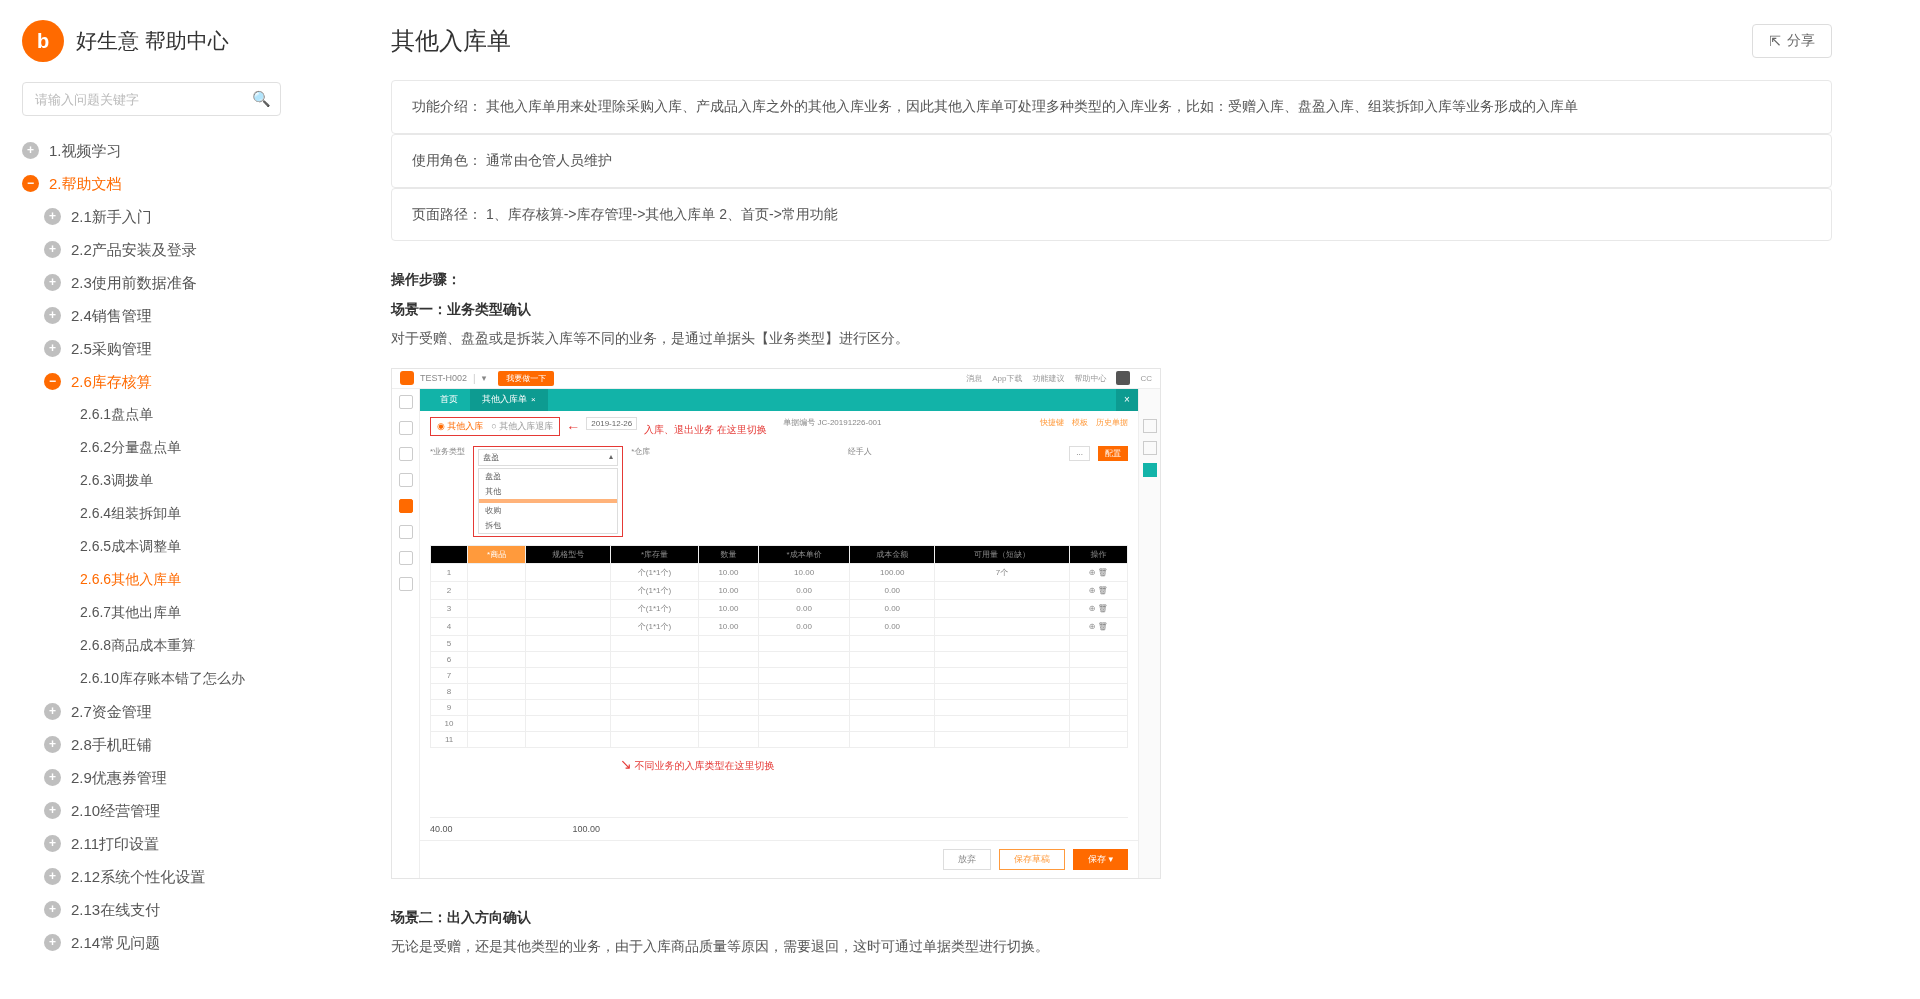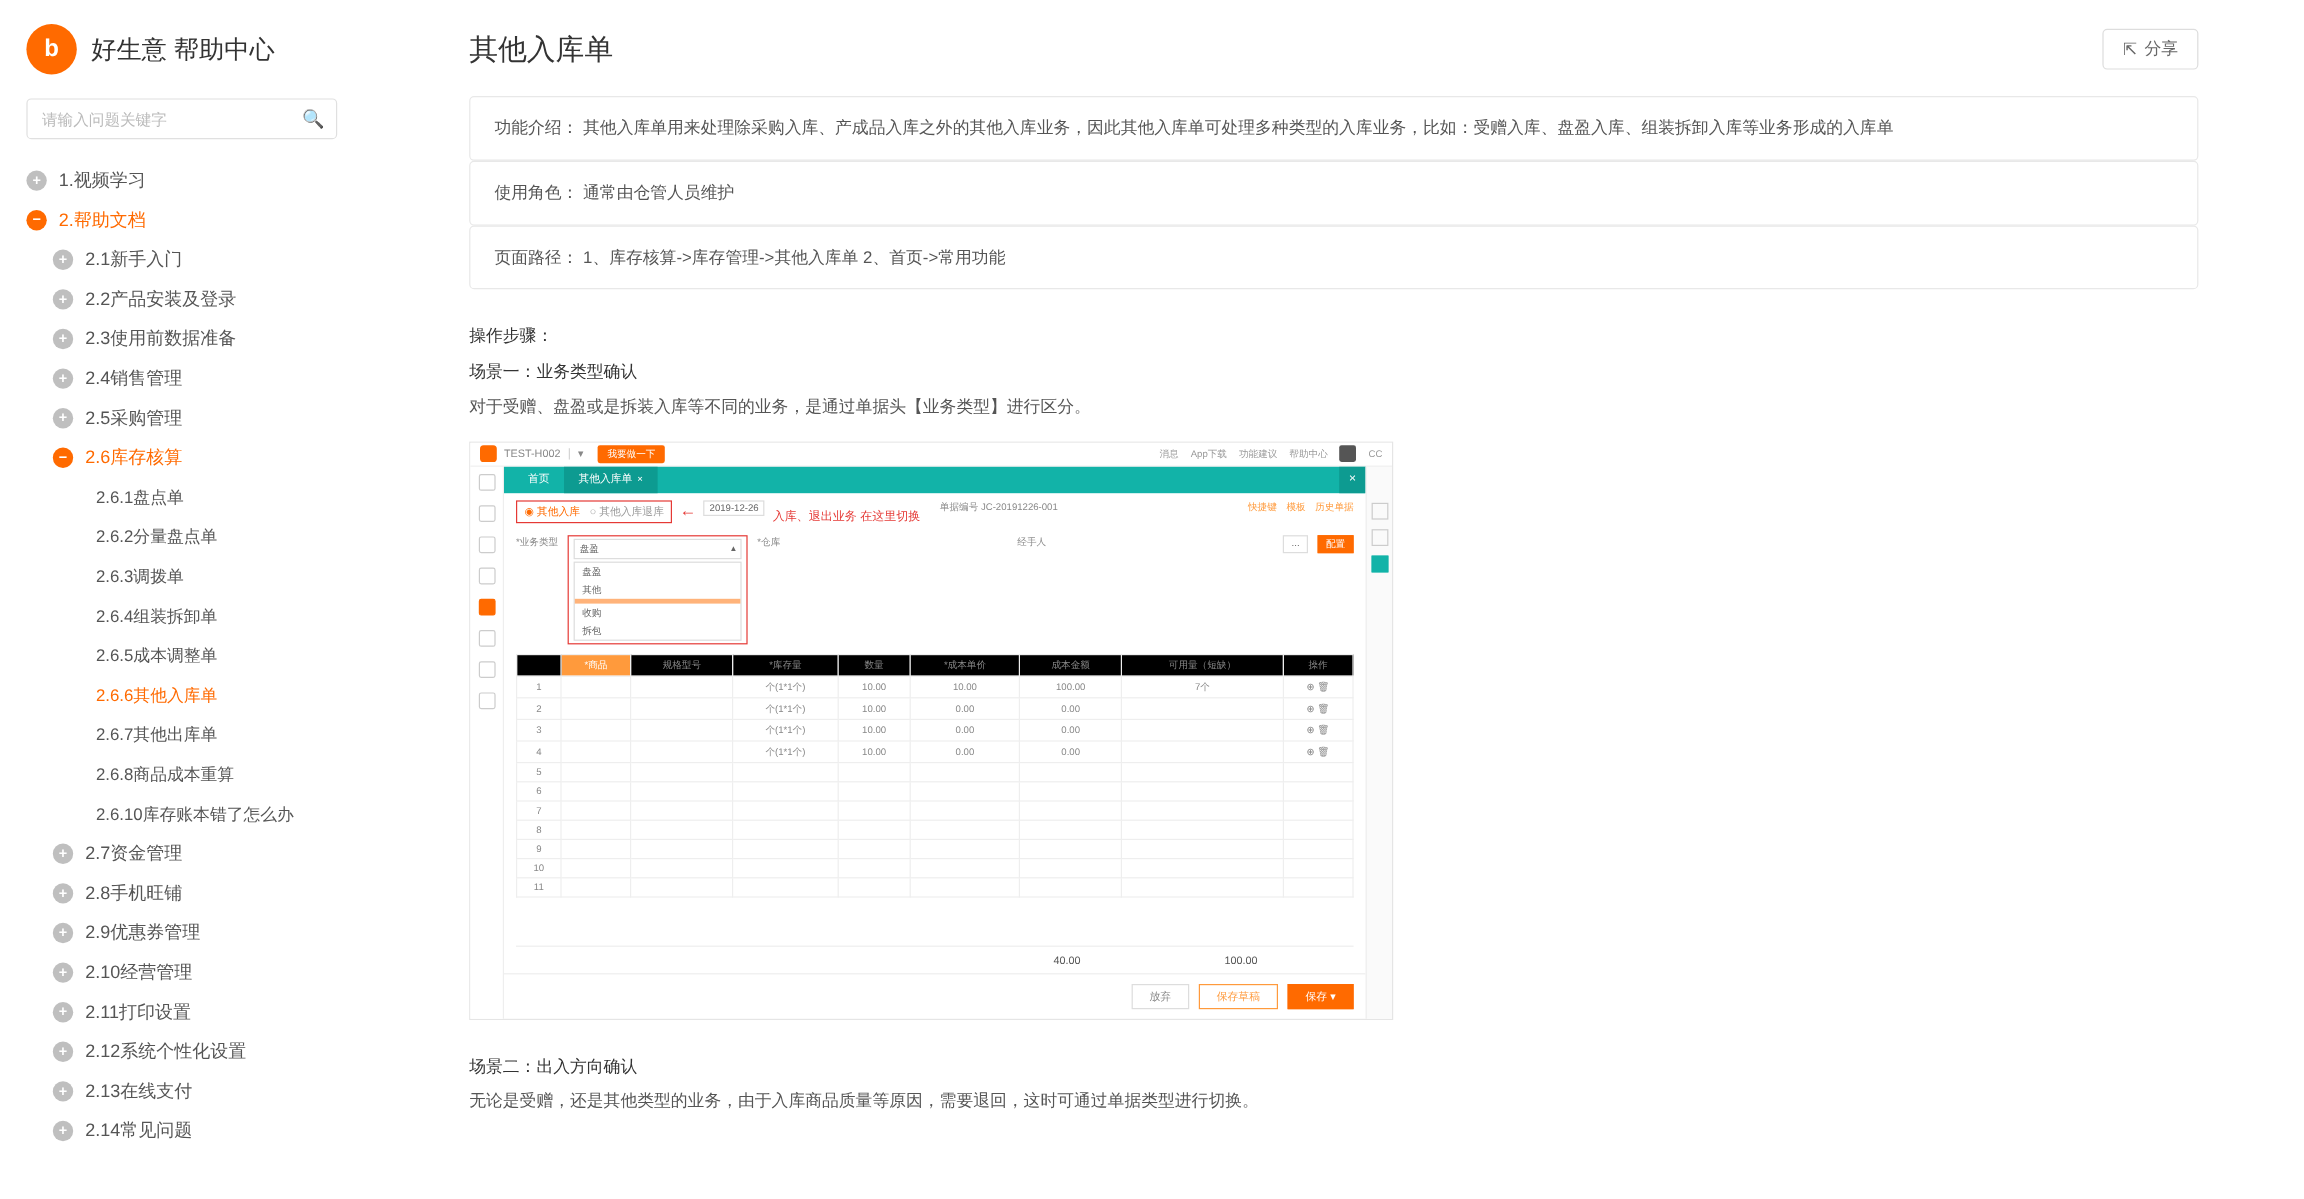--- a/index.html
+++ b/index.html
@@ -23,21 +23,21 @@
 .nav .minus{background:#ff6a00}
 .nav .active{color:#ff6a00}
 .main{flex:1;padding:24px 88px 30px 88px;max-width:1617px}
 .title-row{display:flex;justify-content:space-between;align-items:center;margin-bottom:22px}
 .page-title{font-size:24px;font-weight:500;color:#333}
 .share-btn{border:1px solid #ddd;background:#fff;padding:7px 16px;border-radius:4px;font-size:14px;color:#666;cursor:pointer;display:flex;align-items:center;gap:6px}
 .info-box{border:1px solid #e8e8e8;border-radius:4px;padding:14px 20px;font-size:14px;color:#555;line-height:1.7}
 .info-box .lbl{font-weight:500}
 .content{margin-top:24px}
 .content p{font-size:14px;line-height:2.1;color:#555;margin:0}
-.content .strong{font-weight:400;color:#333;line-height:2.1}
+.content .strong{font-weight:700;color:#333;line-height:2.1}
 .shot{border:1px solid #e5e5e5;margin:14px 0 24px;width:770px;font-size:10px;color:#666;background:#fff}
 .shot-top{height:20px;background:#fff;border-bottom:1px solid #eee;display:flex;align-items:center;padding:0 8px;gap:6px}
 .shot-top .sq{width:14px;height:14px;background:#ff6a00;border-radius:3px}
 .shot-top .txt{font-size:9px;color:#888}
 .shot-top .pill{background:#ff6a00;color:#fff;font-size:8px;padding:2px 8px;border-radius:2px;margin-left:6px}
 .shot-top .right{margin-left:auto;display:flex;gap:10px;font-size:8px;color:#999;align-items:center}
 .shot-top .av{width:14px;height:14px;background:#555;border-radius:2px}
 .shot-body{display:flex}
 .shot-side{width:28px;background:#fff;border-right:1px solid #eee;display:flex;flex-direction:column;align-items:center;padding-top:6px;gap:12px}
 .shot-side .si{width:14px;height:14px;border:1px solid #ccc;border-radius:2px}
@@ -62,21 +62,21 @@
 .shot-row2 .opt.sel{background:#ffb37a}
 .shot-row2 .lbl2{color:#888}
 .shot-row2 .rr{margin-left:auto;display:flex;gap:8px}
 .shot-row2 .rr .btn2{border:1px solid #ddd;padding:1px 6px;font-size:8px}
 .shot-row2 .rr .btn2.on{background:#ff6a00;color:#fff;border-color:#ff6a00}
 .shot-table{width:calc(100% - 20px);margin:0 10px;border-collapse:collapse;font-size:8px}
 .shot-table th,.shot-table td{border:1px solid #eee;padding:3px 4px;text-align:center;color:#888}
 .shot-table th{background:#000000;font-weight:normal}
 .shot-table .th-on{background:#ff9a3c;color:#fff}
 .shot-ann2{color:#e53935;font-size:10px;padding:8px 0 4px 200px}
-.shot-total{display:flex;justify-content:flex-end;gap:120px;padding:6px 80px 6px 0;font-size:9px;color:#555;border-top:1px solid #eee;margin:40px 10px 0}
+.shot-total{display:flex;justify-content:flex-start;gap:120px;padding:6px 80px 6px 0;font-size:9px;color:#555;border-top:1px solid #eee;margin:40px 10px 0}
 .shot-note{margin:8px 10px;display:flex;gap:8px;align-items:center}
 .shot-note .ni{width:22px;height:22px;background:#12b3a8;border-radius:3px}
 .shot-note .ninp{flex:1;border:1px solid #eee;height:22px;padding:0 6px;font-size:8px}
 .shot-foot{display:flex;justify-content:flex-end;gap:8px;padding:8px 10px;border-top:1px solid #eee}
 .shot-foot .fb{border:1px solid #ddd;padding:3px 14px;font-size:9px;color:#888}
 .shot-foot .fb.o{border-color:#ff9a3c;color:#ff9a3c}
 .shot-foot .fb.f{background:#ff6a00;color:#fff;border-color:#ff6a00}
 .shot-rside{width:22px;background:#fafafa;border-left:1px solid #eee;display:flex;flex-direction:column;align-items:center;padding-top:30px;gap:8px}
 .shot-rside .ri{width:14px;height:14px;border:1px solid #ccc}
 .shot-rside .ri.on{background:#12b3a8;border-color:#12b3a8}
@@ -418,20 +418,21 @@
                     <td></td>
                     <td></td>
                     <td></td>
                     <td></td>
                     <td></td>
                     <td></td>
                     <td></td>
                   </tr>
                 </tbody>
             </table>
+            <div class="shot-ann2"><span class="arrow">↘</span> <span>不同业务的入库类型在这里切换</span></div>
             <div class="shot-total">
               <span>40.00</span>
               <span>100.00</span>
             </div>
             <div class="shot-foot">
               <div class="fb">放弃</div>
               <div class="fb o">保存草稿</div>
               <div class="fb f"><span>保存</span> ▾</div>
             </div>
           </div>

